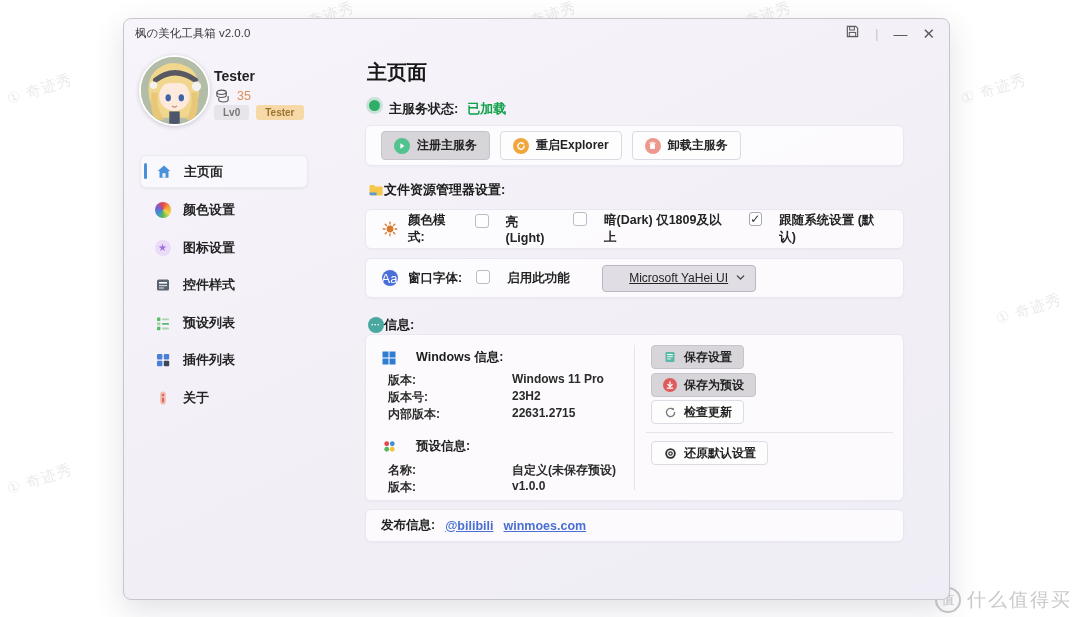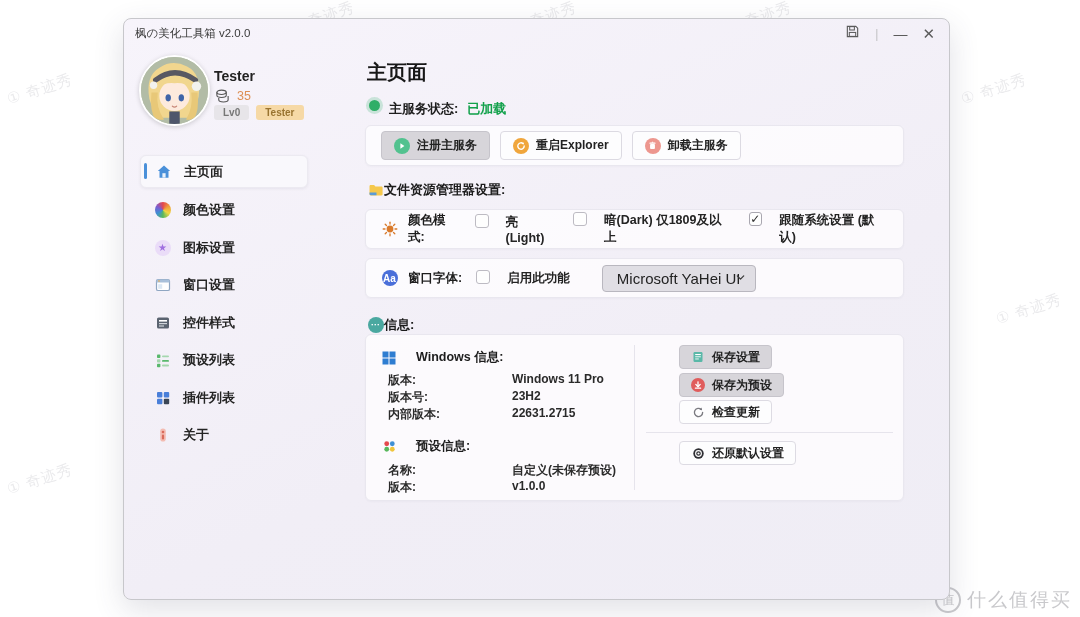--- a/index.html
+++ b/index.html
@@ -93,37 +93,37 @@
   .cicon.red{background:#ed978f}
   .cicon.darkred{background:#e05c5c}
   
   .grp{display:flex;align-items:flex-start;gap:17px;font-size:12.5px;font-weight:600;color:#242424}
   .lbl{font-size:12.5px;font-weight:700;color:#1e1e1e}
   .cb{width:14px;height:14px;border:1px solid #bdbbc3;border-radius:3px;background:#fefefe;box-sizing:border-box;cursor:default}
   .cb.checked{display:flex;align-items:center;justify-content:center;font-size:12px;font-weight:700;color:#2c2c2c;border-color:#a9a7b0}
   
   .select{
     position:relative;width:152px;height:25px;background:#e0dee4;border:1px solid #b9b7bf;border-radius:4px;
-    display:flex;align-items:center;justify-content:center;font-size:15px;color:#232323;cursor:default;
+    display:flex;align-items:center;justify-content:center;font-size:12px;color:#232323;cursor:default;text-decoration:underline;
   }
   .select .chev{position:absolute;right:9px;top:6px;font-size:11px;color:#444;line-height:11px}
   
   .vdiv{position:absolute;left:268px;top:10px;bottom:10px;width:1px;background:#e6e4ec}
   .hdiv{position:absolute;left:280px;right:10px;top:97px;height:1px;background:#e6e4ec}
   .info-title{position:absolute;display:flex;align-items:center;gap:20px;font-size:12.5px;font-weight:700;color:#1d1d1d}
   .it1{left:16px;top:14px}
   .it2{left:16px;top:103px}
   .irow{position:absolute;font-size:12px;font-weight:600;color:#2a2a2a}
   .irow .val{position:absolute;left:124px;white-space:nowrap}
   .r1{left:22px;top:37px}.r2{left:22px;top:54px}.r3{left:22px;top:71px}
   .r4{left:22px;top:127px}.r5{left:22px;top:144px}
   .sbtn{
     position:absolute;left:285px;height:24px;display:flex;align-items:center;gap:7px;padding:0 11px;
     font-size:12px;font-weight:700;color:#222;border-radius:4px;border:1px solid #dddbe3;background:#fdfdfe;
-    box-sizing:border-box;cursor:default;margin-left:28px;
+    box-sizing:border-box;cursor:default;
   }
   .sbtn.gray{background:#d7d5da;border-color:#c6c4cb}
   .sb1{top:10px}.sb2{top:38px}.sb3{top:65px}.sb4{top:106px}
   .micon{width:14px;height:14px;display:inline-flex;align-items:center;justify-content:center;flex:0 0 14px}
   
   .plink{color:#4a6fd0;text-decoration:underline;font-size:12.5px;font-weight:600;cursor:pointer}
 </style>
 </head>
 <body>
 
@@ -217,31 +217,20 @@
       <span class="nlabel">颜色设置</span>
     </div>
 
     <div class="nav-item">
       <span class="nico">
           <span class="staricon">★</span>
         </span>
       <span class="nlabel">图标设置</span>
     </div>
 
-    <div class="nav-item">
-      <span class="nico">
-        <svg width="16" height="16" viewBox="0 0 16 16">
-            <rect x="1.5" y="2.5" width="13" height="11" rx="1.6" fill="#fff" stroke="#8fa6c2" stroke-width="1.2"></rect>
-            <path d="M1.5 4.1c0-.9.7-1.6 1.6-1.6h9.8c.9 0 1.6.7 1.6 1.6v1.4h-13Z" fill="#a9c0da"></path>
-            <circle cx="4" cy="4" r=".8" fill="#f0a63c"></circle>
-            <rect x="3.2" y="7.2" width="4" height="4.6" fill="#dce8f4"></rect>
-          </svg>
-      </span>
-      <span class="nlabel">窗口设置</span>
-    </div>
 
     <div class="nav-item">
       <span class="nico">
         <svg width="16" height="16" viewBox="0 0 16 16">
             <rect x="2" y="2.5" width="12" height="11" rx="1.6" fill="#5a6370"></rect>
             <rect x="4" y="5" width="8" height="1.6" fill="#fff"></rect>
             <rect x="4" y="8" width="8" height="1.2" fill="#cfd4da"></rect>
             <rect x="4" y="10.4" width="5" height="1.2" fill="#cfd4da"></rect>
           </svg>
       </span>
@@ -360,21 +349,21 @@
       <span>暗(Dark) 仅1809及以上</span>
     </span>
     <span class="grp" style="margin-left:8px">
       <span class="cb checked">✓</span>
       <span>跟随系统设置 (默认)</span>
     </span>
   </div>
 
   <div class="card row c3">
     <span class="nico">
-      <span style="width:16px;height:16px;border-radius:50%;background:#4a6fd9;color:#fff;font-size:10px;font-weight:700;display:flex;align-items:center;justify-content:center">Aa</span>
+      <span style="width:16px;height:16px;border-radius:50%;background:#4a6fd9;color:#fff;font-size:13px;font-weight:400;display:flex;align-items:center;justify-content:center">Aa</span>
     </span>
     <span class="lbl">窗口字体:</span>
     <span class="grp" style="margin-left:4px">
       <span class="cb"></span>
       <span>启用此功能</span>
     </span>
     <span class="select" style="margin-left:22px">
       <span>Microsoft YaHei UI</span>
       <span class="chev">
         <svg width="11" height="11" viewBox="0 0 12 12">
@@ -474,14 +463,19 @@
         <svg width="13" height="13" viewBox="0 0 14 14">
             <circle cx="7" cy="7" r="5.6" fill="#2e2e33"></circle>
             <circle cx="7" cy="7" r="3.1" fill="none" stroke="#fff" stroke-width="1.2"></circle>
             <circle cx="7" cy="7" r="1.2" fill="#fff"></circle>
           </svg>
       </span>
       <span>还原默认设置</span>
     </div>
   </div>
 
+  <div class="card row c5">
+    <span class="lbl">发布信息:</span>
+    <span class="plink">@bilibili</span>
+    <span class="plink">winmoes.com</span>
+  </div>
 
 </div>
 
 </body></html>

